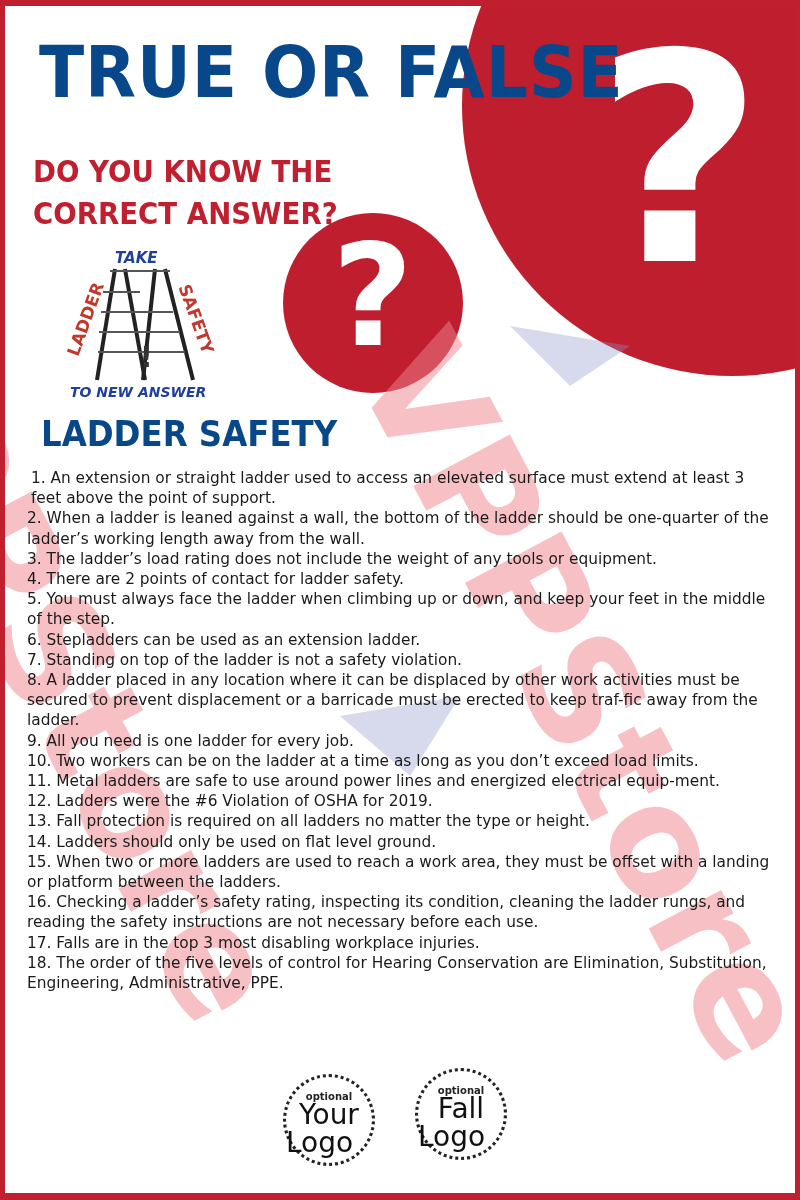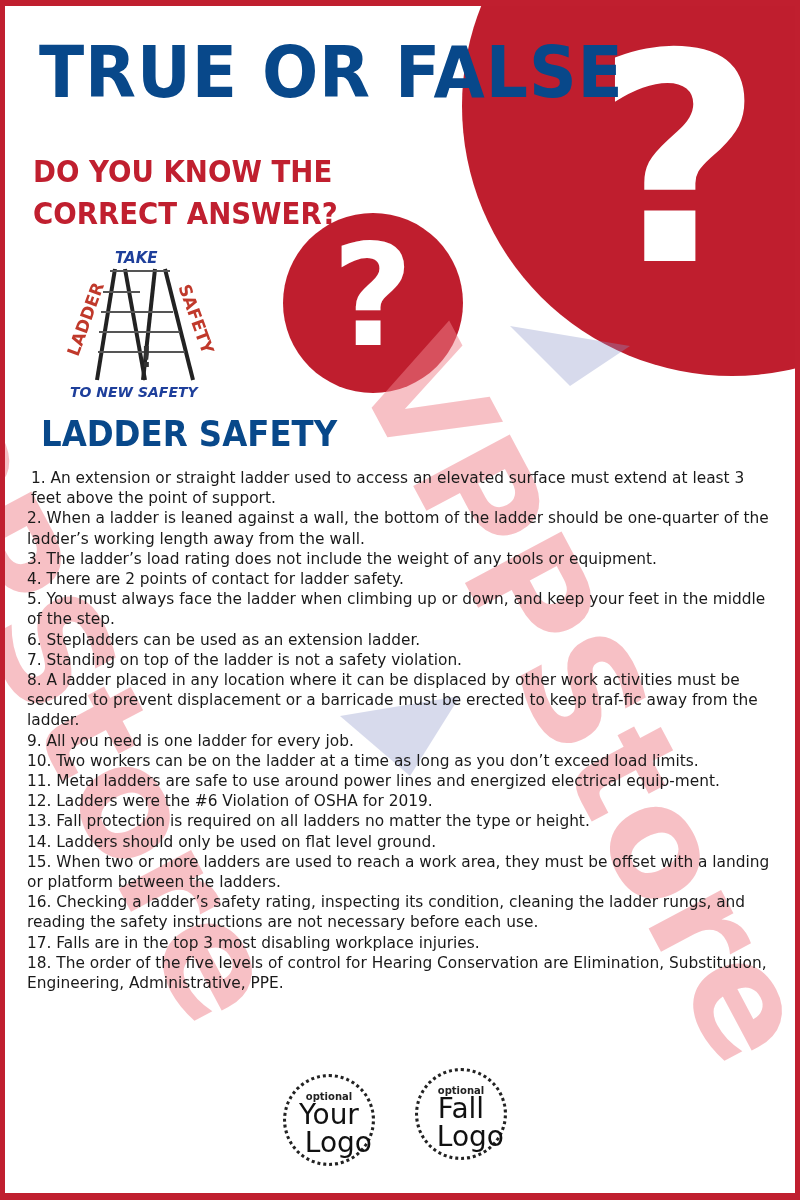--- a/index.html
+++ b/index.html
@@ -21,21 +21,21 @@
   .logo-left{position:absolute;left:-8px;top:60px;font-weight:bold;font-size:17px;color:#c0392b;transform:rotate(-70deg);transform-origin:center;white-space:nowrap;}
   .logo-right{position:absolute;left:105px;top:60px;font-weight:bold;font-size:17px;color:#c0392b;transform:rotate(70deg);transform-origin:center;white-space:nowrap;}
   .section-title{position:absolute;left:36px;top:410px;font-family:"DejaVu Sans",sans-serif;font-weight:bold;font-size:36px;color:#08488a;transform:scaleX(0.9);transform-origin:left top;line-height:1;}
   .list{position:absolute;left:22px;top:462px;width:760px;font-family:"DejaVu Sans",sans-serif;font-size:15.6px;line-height:20.2px;color:#1a1a1a;transform:scaleX(0.985);transform-origin:left top;}
   .list p{margin:0;}
   .list p:first-child{padding-left:4px;}
   .logos{position:absolute;left:270px;top:1060px;width:260px;height:110px;}
   .stamp{position:absolute;width:92px;height:92px;border-radius:50%;border:3px dotted #222;box-sizing:border-box;}
   .stamp .opt{position:absolute;left:0;right:0;top:14px;text-align:center;font-size:10px;font-weight:bold;color:#222;}
   .stamp .l1{position:absolute;left:0;right:0;top:24px;text-align:center;font-size:28px;color:#111;line-height:1;font-family:"DejaVu Sans",sans-serif;}
-  .stamp .l2{position:absolute;left:0;right:0;top:52px;text-align:right;font-size:28px;color:#111;line-height:1;font-family:"DejaVu Sans",sans-serif;}
+  .stamp .l2{position:absolute;left:0;right:0;top:52px;text-align:left;font-size:28px;color:#111;line-height:1;font-family:"DejaVu Sans",sans-serif;}
 </style>
 </head>
 <body>
 
 <div class="frame">
 
   <div class="bigcircle"></div>
   <div class="bigq">?</div>
 
   <div class="smallcircle"></div>
@@ -64,21 +64,21 @@
         <line x1="6" y1="45" x2="78" y2="45"></line>
         <line x1="4" y1="65" x2="85" y2="65"></line>
         <line x1="3" y1="85" x2="90" y2="85"></line>
         <line x1="15" y1="4" x2="75" y2="4"></line>
       </g>
       <text x="45" y="100" font-size="28" font-weight="bold" fill="#333">!</text>
     </svg>
     <div class="logo-top">TAKE</div>
     <div class="logo-left">LADDER</div>
     <div class="logo-right">SAFETY</div>
-    <div class="logo-bottom">TO NEW SAFETY</div>
+    <div class="logo-bottom">TO NEW ANSWER</div>
   </div>
 
   <div class="wm wm1">VPPStore</div>
   <div class="wm wm2">VPPStore</div>
 
   <div class="section-title">LADDER SAFETY</div>
 
   <div class="list">
     <p>1. An extension or straight ladder used to access an elevated surface must extend at least 3 feet above the point of support.</p>
     <p>2. When a ladder is leaned against a wall, the bottom of the ladder should be one-quarter of the ladder’s working length away from the wall.</p>

